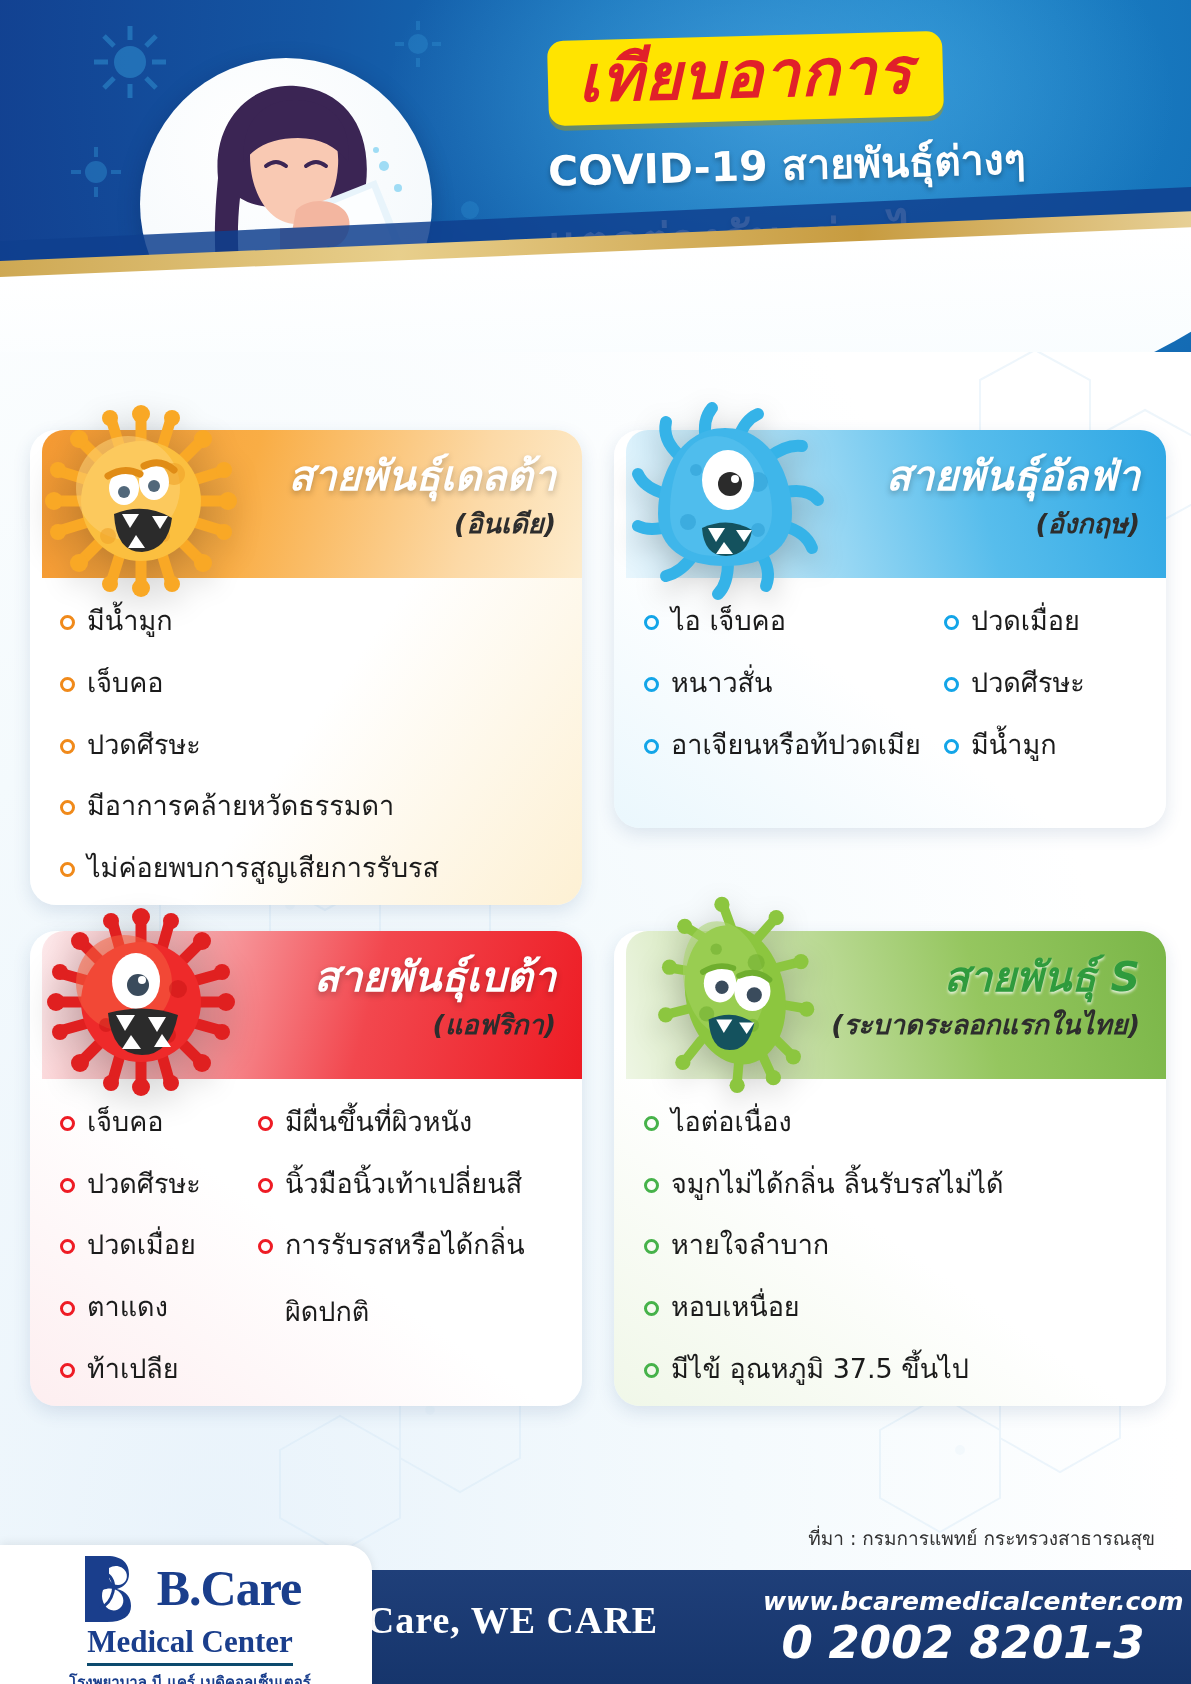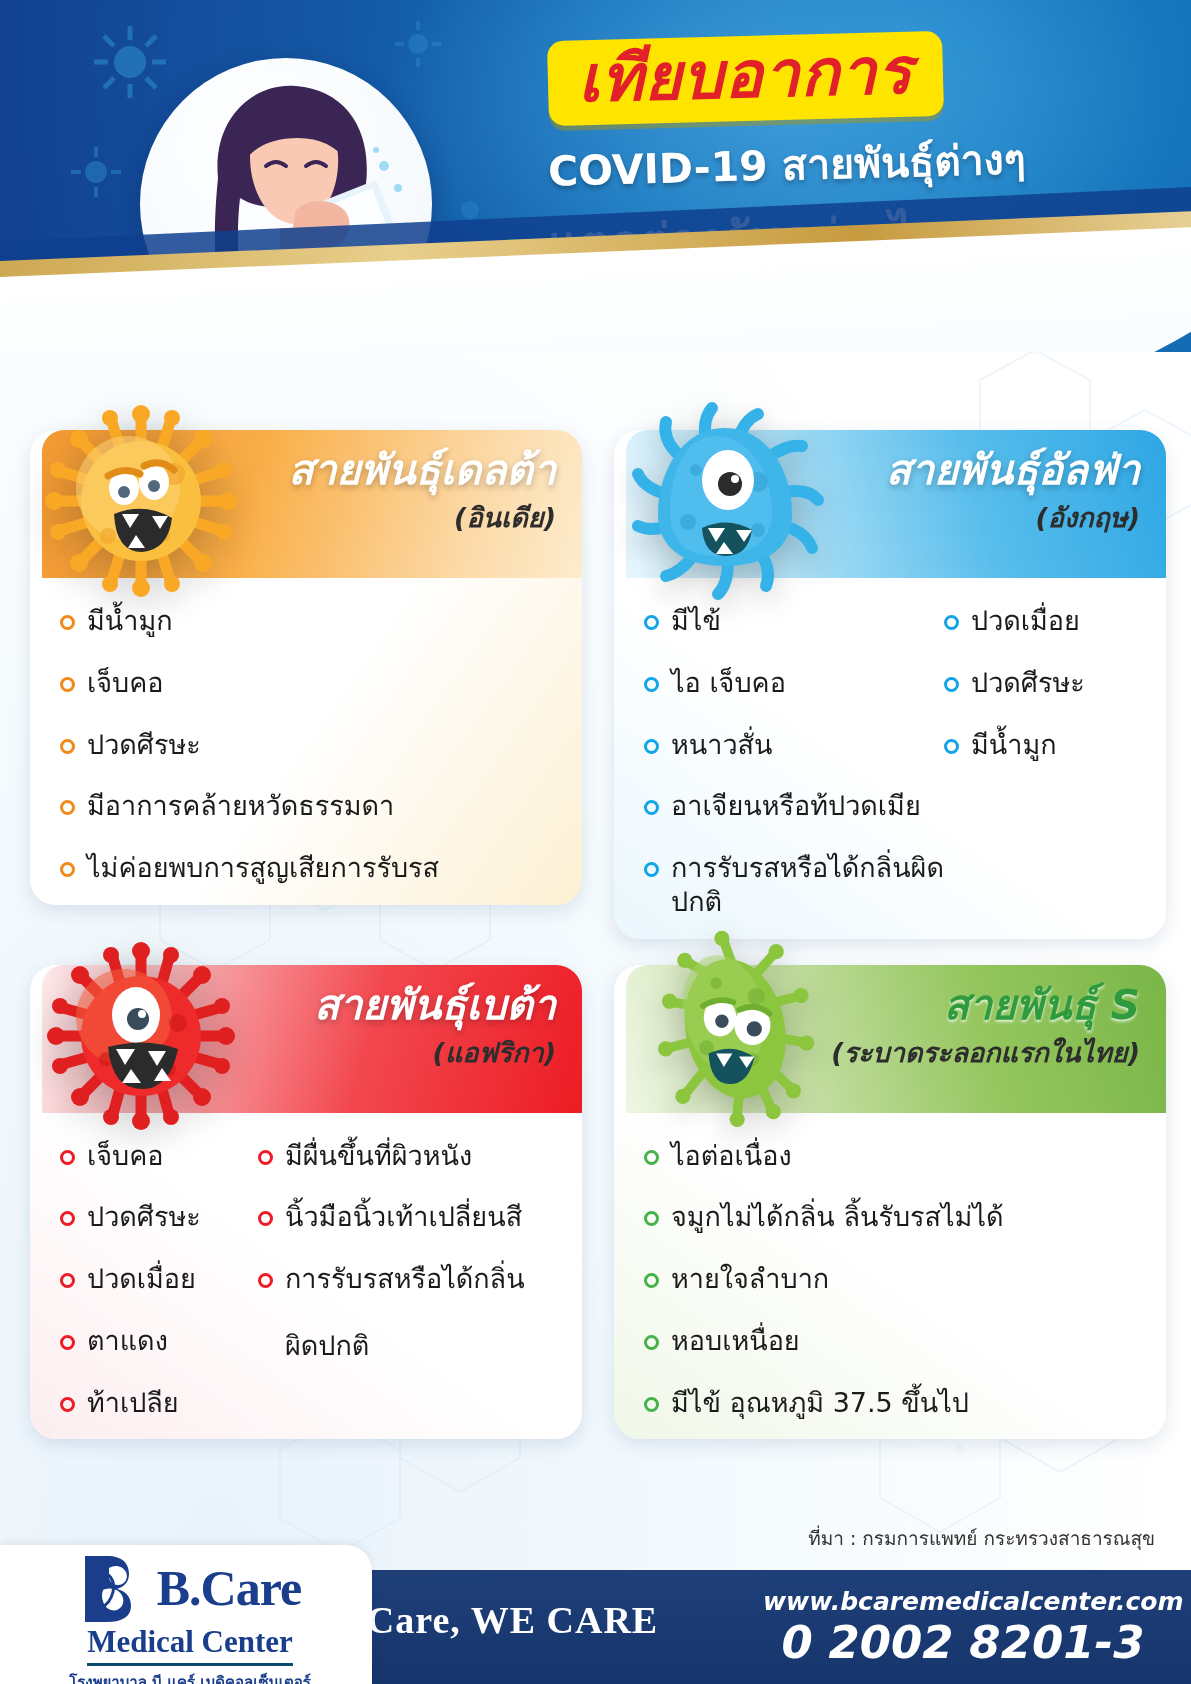--- a/index.html
+++ b/index.html
@@ -102,21 +102,21 @@
     box-shadow:0 6px 18px rgba(30,70,120,.13);
     overflow:hidden;
     min-height:398px;
   }
   .card-head{
     position:relative;
     height:148px;
     margin-left:12px;
     border-radius:22px 22px 0 0;
     display:flex; align-items:flex-start; justify-content:flex-end;
-    padding:18px 26px 0 0;
+    padding:24px 26px 0 0;
   }
   .head-text{ text-align:right; position:relative; z-index:3;}
   .variant-name{
     font-size:41px; font-weight:bold; font-style:italic; color:#fff;
     text-shadow:0 3px 6px rgba(0,0,0,.25);
     line-height:1.08; white-space:nowrap;
   }
   .variant-origin{
     font-size:27px; font-weight:bold; font-style:italic; color:#2d2d2d;
     margin-top:4px; white-space:nowrap;
@@ -428,37 +428,29 @@
           <div class="head-text">
             <div class="variant-name">สายพันธุ์อัลฟ่า</div>
             <div class="variant-origin">(อังกฤษ)</div>
           </div>
         </div>
         <div class="sym-list">
           <div class="sym-cols">
             <div class="sym-col" style="width:300px">
               <div class="sym">
                   <span class="bullet"></span>
-                  <span>มีไข้</span>
-                </div>
-              <div class="sym">
-                  <span class="bullet"></span>
                   <span>ไอ เจ็บคอ</span>
                 </div>
               <div class="sym">
                   <span class="bullet"></span>
                   <span>หนาวสั่น</span>
                 </div>
               <div class="sym">
                   <span class="bullet"></span>
                   <span>อาเจียนหรือท้ปวดเมีย</span>
-                </div>
-              <div class="sym">
-                  <span class="bullet"></span>
-                  <span>การรับรสหรือได้กลิ่นผิดปกติ</span>
                 </div>
             </div>
             <div class="sym-col">
               <div class="sym">
                   <span class="bullet"></span>
                   <span>ปวดเมื่อย</span>
                 </div>
               <div class="sym">
                   <span class="bullet"></span>
                   <span>ปวดศีรษะ</span>

